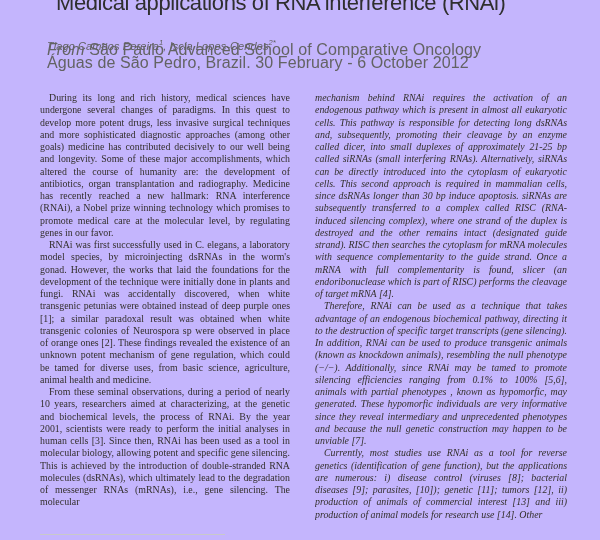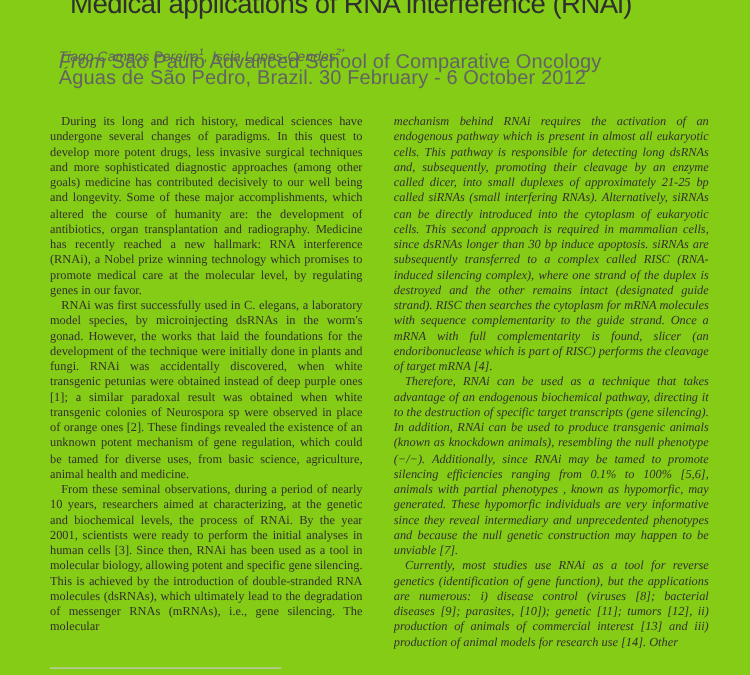--- a/index.html
+++ b/index.html
@@ -3,21 +3,21 @@
 <meta charset="utf-8">
 <style>
   html, body { margin: 0; padding: 0; }
   body {
     width: 600px; height: 540px; overflow: hidden;
     background: #ffffff;
     font-family: "Liberation Sans", sans-serif;
   }
   .page {
     position: relative; width: 600px; height: 540px;
-    background: #84cc16; overflow: hidden;
+    background: #c4b5fd; overflow: hidden;
   }
   .article-title {
     position: absolute; left: 56px; top: -11px; margin: 0;
     font-size: 22px; font-weight: 500; letter-spacing: -0.4px;
     color: #2f2f2f; white-space: nowrap;
     font-family: "Liberation Sans", sans-serif;
     line-height: 28px;
   }
   .authors-line {
     position: absolute; left: 47px; top: 40px;

